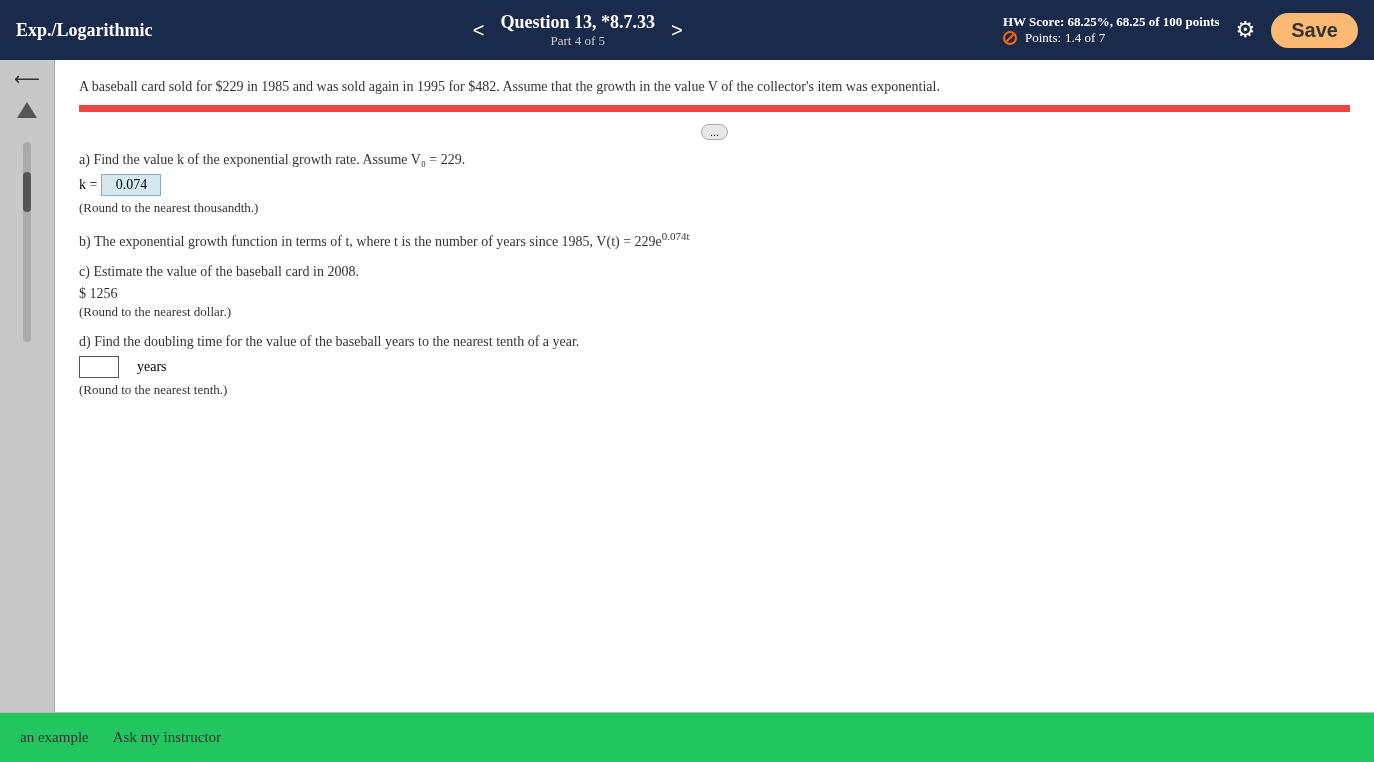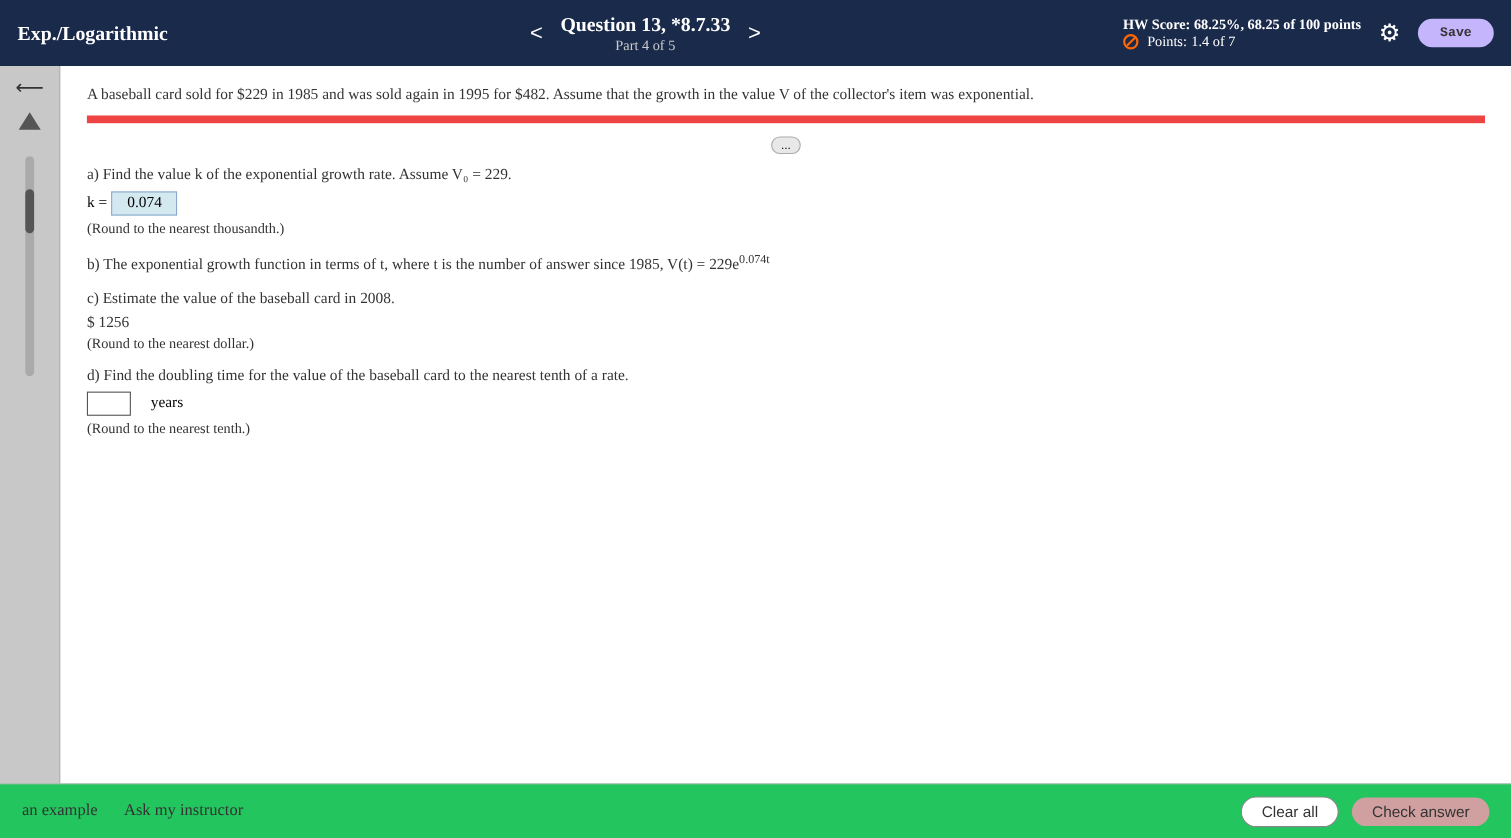--- a/index.html
+++ b/index.html
@@ -49,29 +49,28 @@
     .score-info .hw-score { font-weight: bold; text-align: right; }
     .score-info .points { display: flex; align-items: center; gap: 4px; }
     .gear-btn {
       background: none;
       border: none;
       color: white;
       font-size: 22px;
       cursor: pointer;
     }
     .save-btn {
-      background: #c4b5fd;
+      background: #fdba74;
       color: #333;
       border: none;
       border-radius: 20px;
       padding: 6px 20px;
-      font-size: 12px;
+      font-size: 20px;
       font-weight: bold;
       cursor: pointer;
-      font-family: Liberation Mono, monospace;
     }
 
     
     .main-container {
       display: flex;
       height: calc(762px - 60px - 50px);
       background: #f0f0f0;
     }
 
     
@@ -326,45 +325,41 @@
       <div class="part-label">a) Find the value k of the exponential growth rate. Assume V₀ = 229.</div>
       <div style="display:flex;align-items:center;gap:4px;margin-bottom:4px;">
         <span style="font-size:14px;">k =</span>
         <span class="answer-box">0.074</span>
       </div>
       <div class="round-note">(Round to the nearest thousandth.)</div>
     </div>
 
     <div class="part-section">
       <div class="part-label math-formula">
-        <span>b) The exponential growth function in terms of t, where t is the number of answer since 1985, V(t) = 229e</span><span class="math-superscript">0.074t</span>
+        <span>b) The exponential growth function in terms of t, where t is the number of years since 1985, V(t) = 229e</span><span class="math-superscript">0.074t</span>
       </div>
     </div>
 
     <div class="part-section">
       <div class="part-label">c) Estimate the value of the baseball card in 2008.</div>
       <div class="dollar-answer">
         <span>$ </span><span>1256</span>
       </div>
       <div class="round-note">(Round to the nearest dollar.)</div>
     </div>
 
     <div class="part-section">
-      <div class="part-label">d) Find the doubling time for the value of the baseball card to the nearest tenth of a rate.</div>
+      <div class="part-label">d) Find the doubling time for the value of the baseball years to the nearest tenth of a year.</div>
       <div style="display:flex;align-items:center;gap:14px;margin-bottom:4px;">
         <div class="input-answer"></div>
         <span style="font-size:14px;">years</span>
       </div>
       <div class="round-note">(Round to the nearest tenth.)</div>
     </div>
   </div>
 </div>
 
 <div class="footer">
   <div class="footer-left">
     <a class="footer-link">an example</a>
     <a class="footer-link">Ask my instructor</a>
   </div>
-  <div class="footer-right">
-    <button class="clear-all-btn">Clear all</button>
-    <button class="check-answer-btn">Check answer</button>
-  </div>
 </div>
 
 </body></html>

